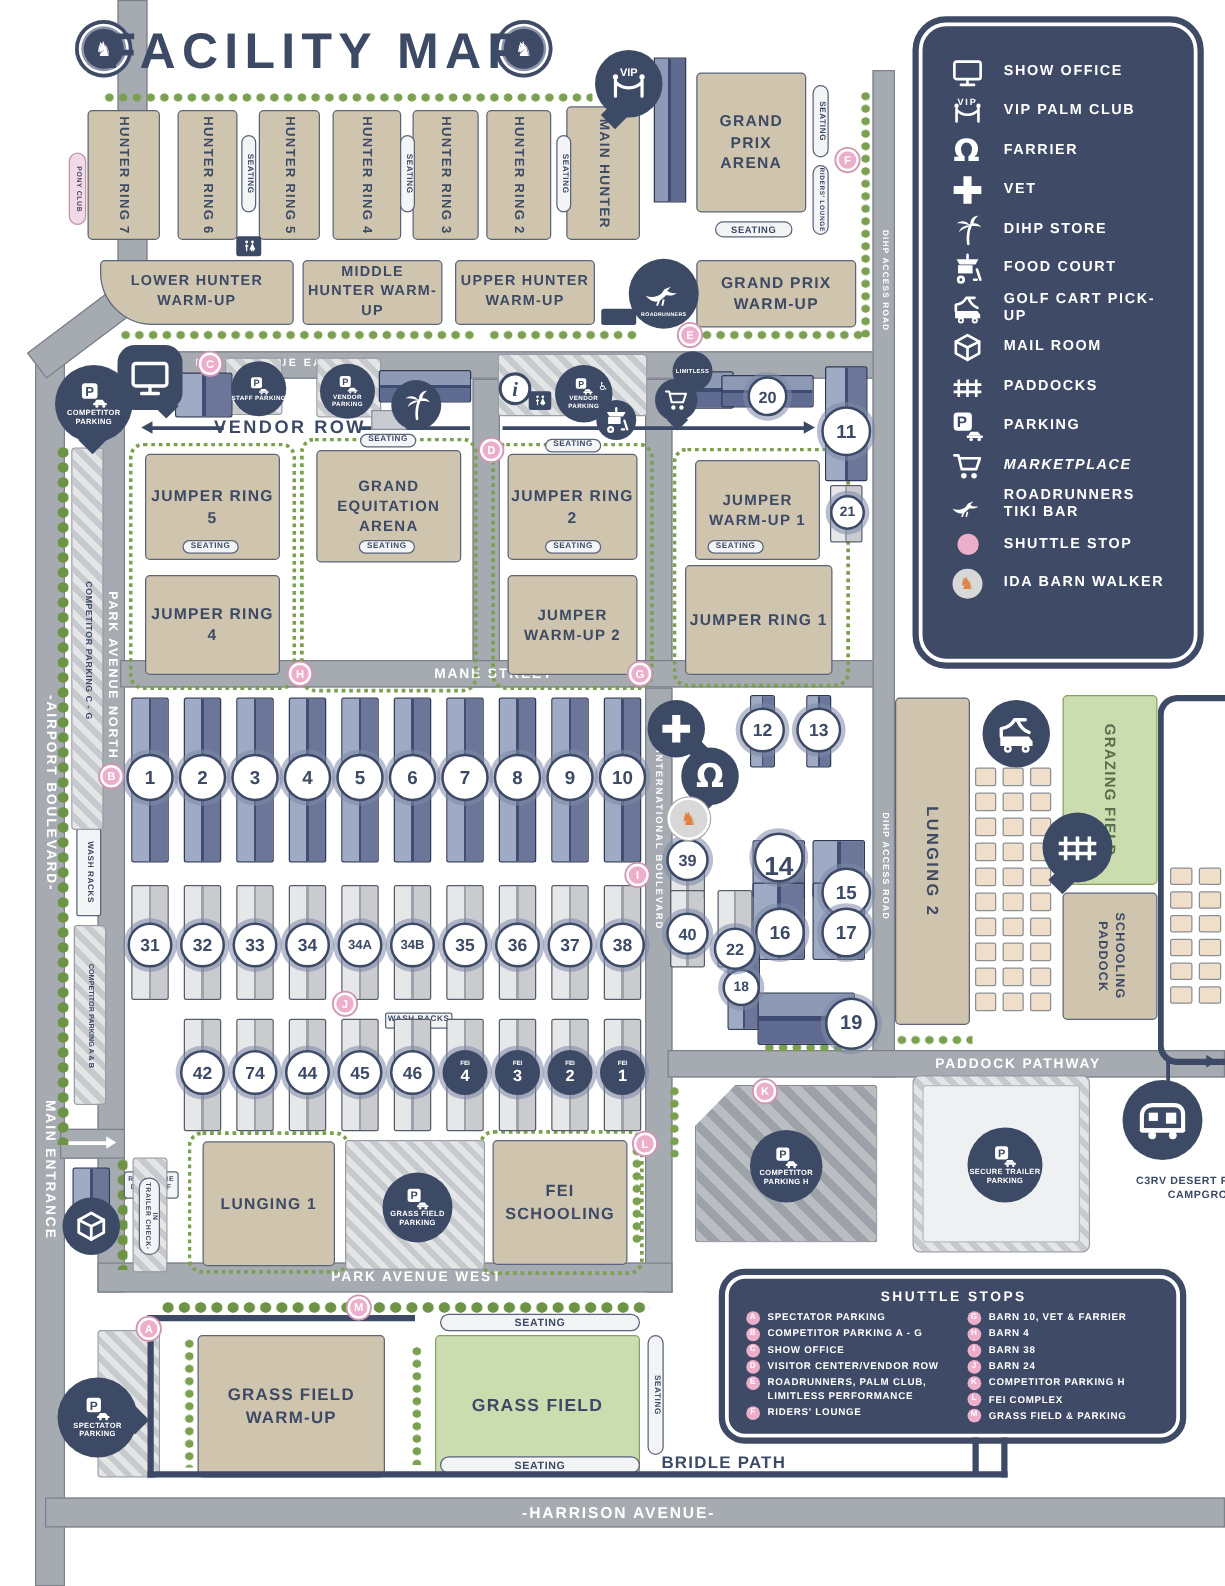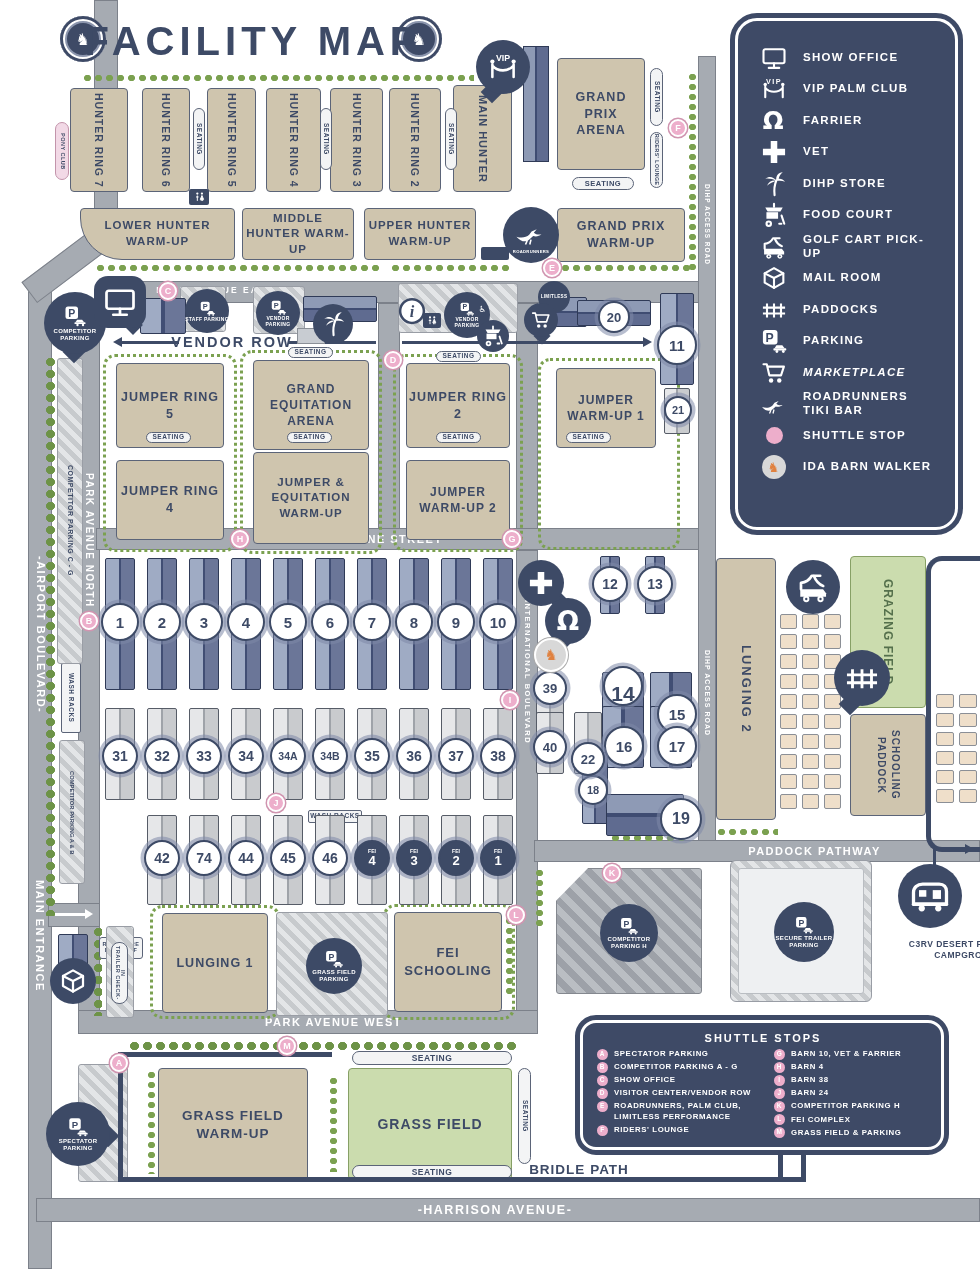--- a/index.html
+++ b/index.html
@@ -123,22 +123,22 @@
     <div class="abs area tan" style="left: 557px; top: 58px; width: 88px; height: 112px; font-size: 12.5px; padding: 2px;">GRAND PRIX ARENA</div>
     <div class="abs area tan" style="left: 80px; top: 208px; width: 155px; height: 52px; font-size: 11.5px; padding: 2px; border-radius: 4px 4px 4px 42px;">LOWER HUNTER WARM-UP</div>
     <div class="abs area tan" style="left: 242px; top: 208px; width: 112px; height: 52px; font-size: 11.5px; padding: 2px;">MIDDLE HUNTER WARM-UP</div>
     <div class="abs area tan" style="left: 364px; top: 208px; width: 112px; height: 52px; font-size: 11.5px; padding: 2px;">UPPER HUNTER WARM-UP</div>
     <div class="abs area tan" style="left: 557px; top: 208px; width: 128px; height: 54px; font-size: 12.5px; padding: 2px;">GRAND PRIX WARM-UP</div>
     <div class="abs area tan" style="left: 116px; top: 363px; width: 108px; height: 85px; font-size: 12.5px; padding: 2px;">JUMPER RING 5</div>
     <div class="abs area tan" style="left: 253px; top: 360px; width: 116px; height: 90px; font-size: 12px; padding: 2px;">GRAND EQUITATION ARENA</div>
     <div class="abs area tan" style="left: 406px; top: 363px; width: 104px; height: 85px; font-size: 12.5px; padding: 2px;">JUMPER RING 2</div>
     <div class="abs area tan" style="left: 556px; top: 368px; width: 100px; height: 80px; font-size: 12px; padding: 2px;">JUMPER WARM-UP 1</div>
     <div class="abs area tan" style="left: 116px; top: 460px; width: 108px; height: 80px; font-size: 12.5px; padding: 2px;">JUMPER RING 4</div>
-    <div class="abs area tan" style="left: 253px; top: 452px; width: 116px; height: 92px; font-size: 11.5px; padding: 2px;">JUMPER &amp; EQUITATION WARM-UP</div>
     <div class="abs area tan" style="left: 406px; top: 460px; width: 104px; height: 80px; font-size: 12px; padding: 2px;">JUMPER WARM-UP 2</div>
+    <div class="abs area tan" style="left: 548px; top: 452px; width: 118px; height: 88px; font-size: 12.5px; padding: 2px;">JUMPER RING 1</div>
     <div class="abs area tan vt" style="left: 716px; top: 558px; width: 60px; height: 262px; font-size: 13px; padding: 2px; letter-spacing: 2px;">LUNGING 2</div>
     <div class="abs area grn vt" style="left: 850px; top: 556px; width: 76px; height: 152px; font-size: 12px; padding: 2px;">GRAZING FIELD</div>
     <div class="abs area tan vt" style="left: 850px; top: 714px; width: 76px; height: 102px; font-size: 10px; padding: 2px;">PADDOCK SCHOOLING</div>
     <div class="abs area tan" style="left: 162px; top: 913px; width: 106px; height: 100px; font-size: 12.5px; padding: 2px;">LUNGING 1</div>
     <div class="abs area tan" style="left: 394px; top: 912px; width: 108px; height: 100px; font-size: 13px; padding: 2px;">FEI SCHOOLING</div>
     <div class="abs area tan" style="left: 158px; top: 1068px; width: 150px; height: 114px; font-size: 13.5px; padding: 2px;">GRASS FIELD WARM-UP</div>
     <div class="abs area grn" style="left: 348px; top: 1068px; width: 164px; height: 112px; font-size: 14px; padding: 2px; color: rgb(61, 74, 102);">GRASS FIELD</div>
     <div class="abs seat vt" style="left: 193px; top: 108px; width: 12px; height: 62px; font-size: 6.5px;">SEATING</div>
     <div class="abs seat vt" style="left: 320px; top: 108px; width: 12px; height: 62px; font-size: 6.5px;">SEATING</div>
     <div class="abs seat vt" style="left: 445px; top: 108px; width: 12px; height: 62px; font-size: 6.5px;">SEATING</div>

